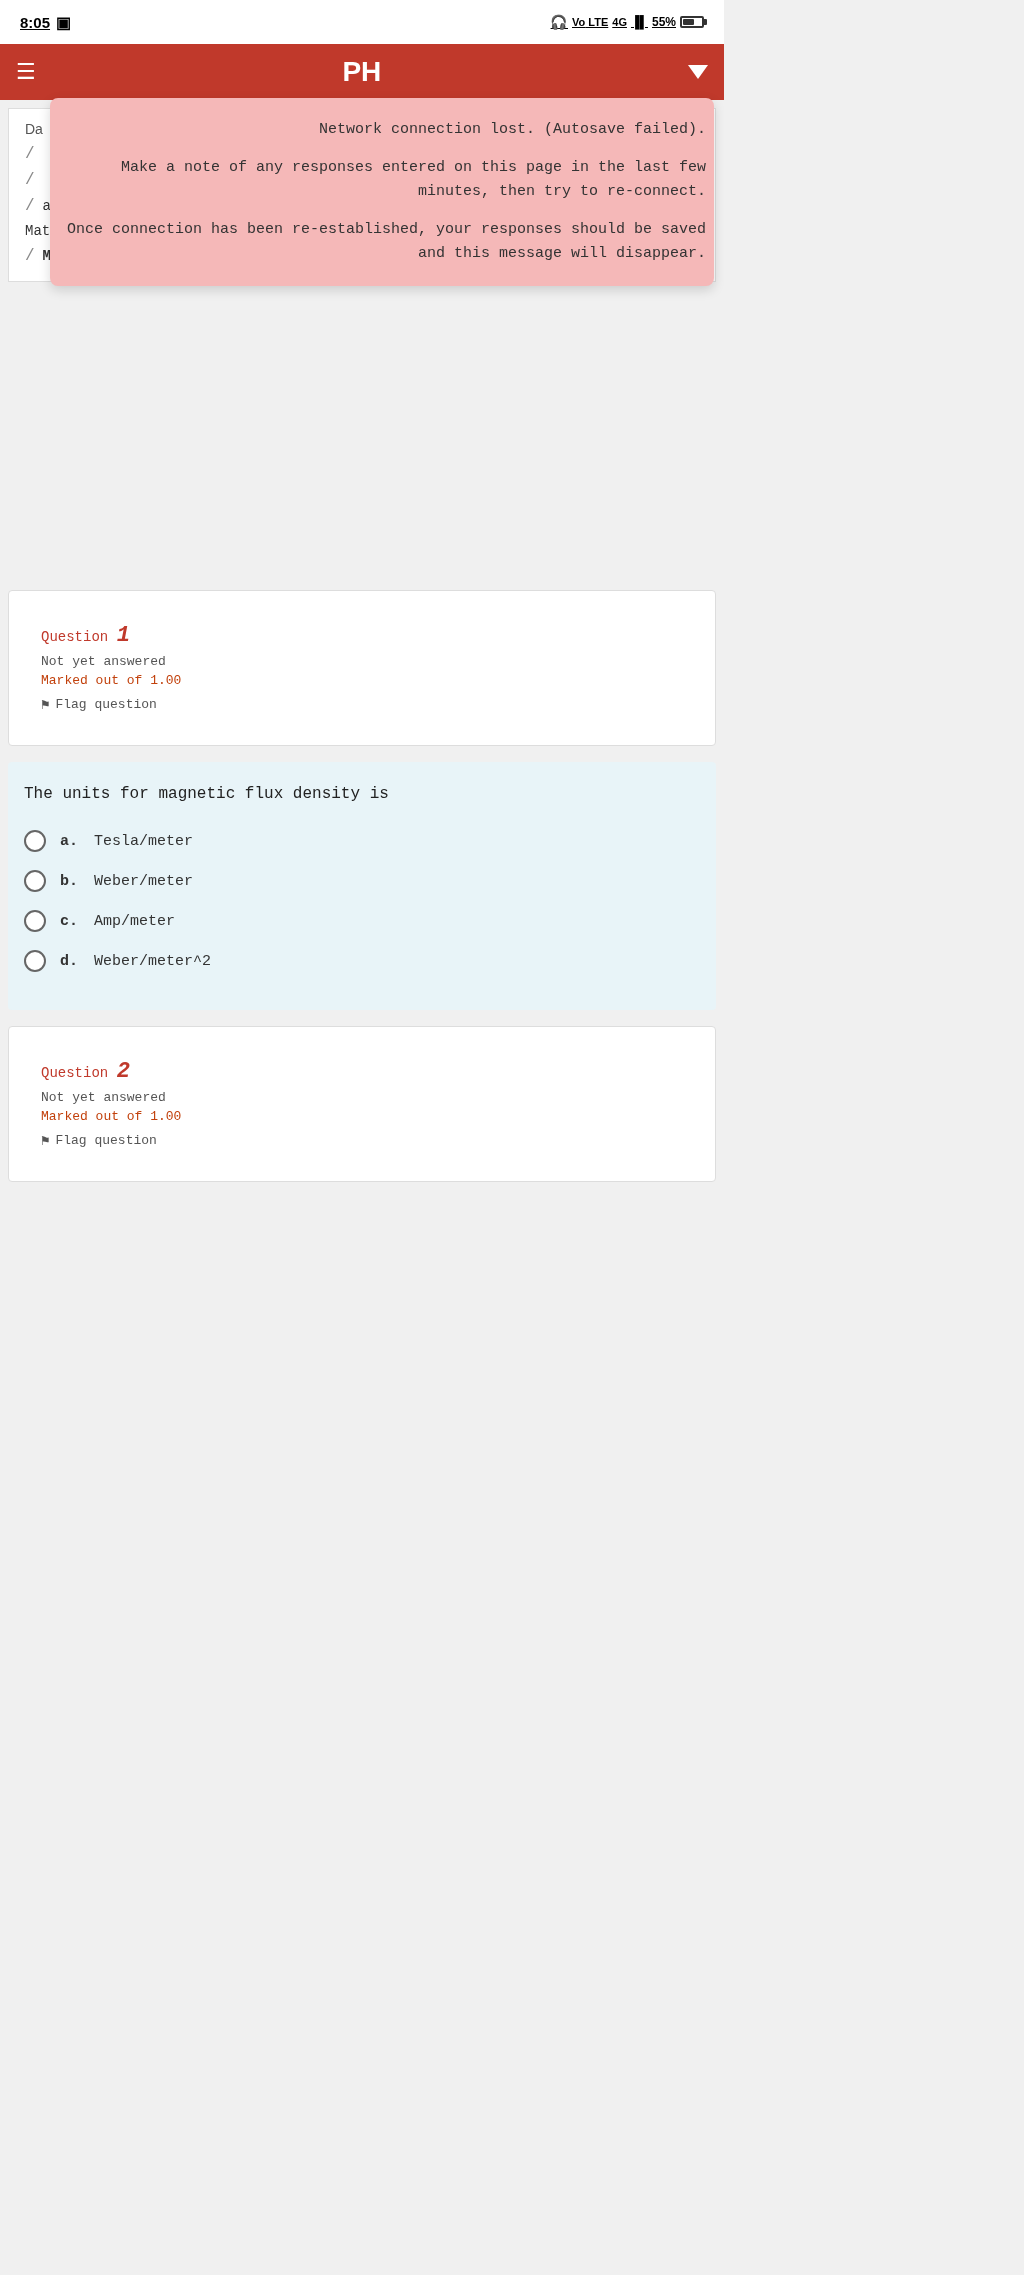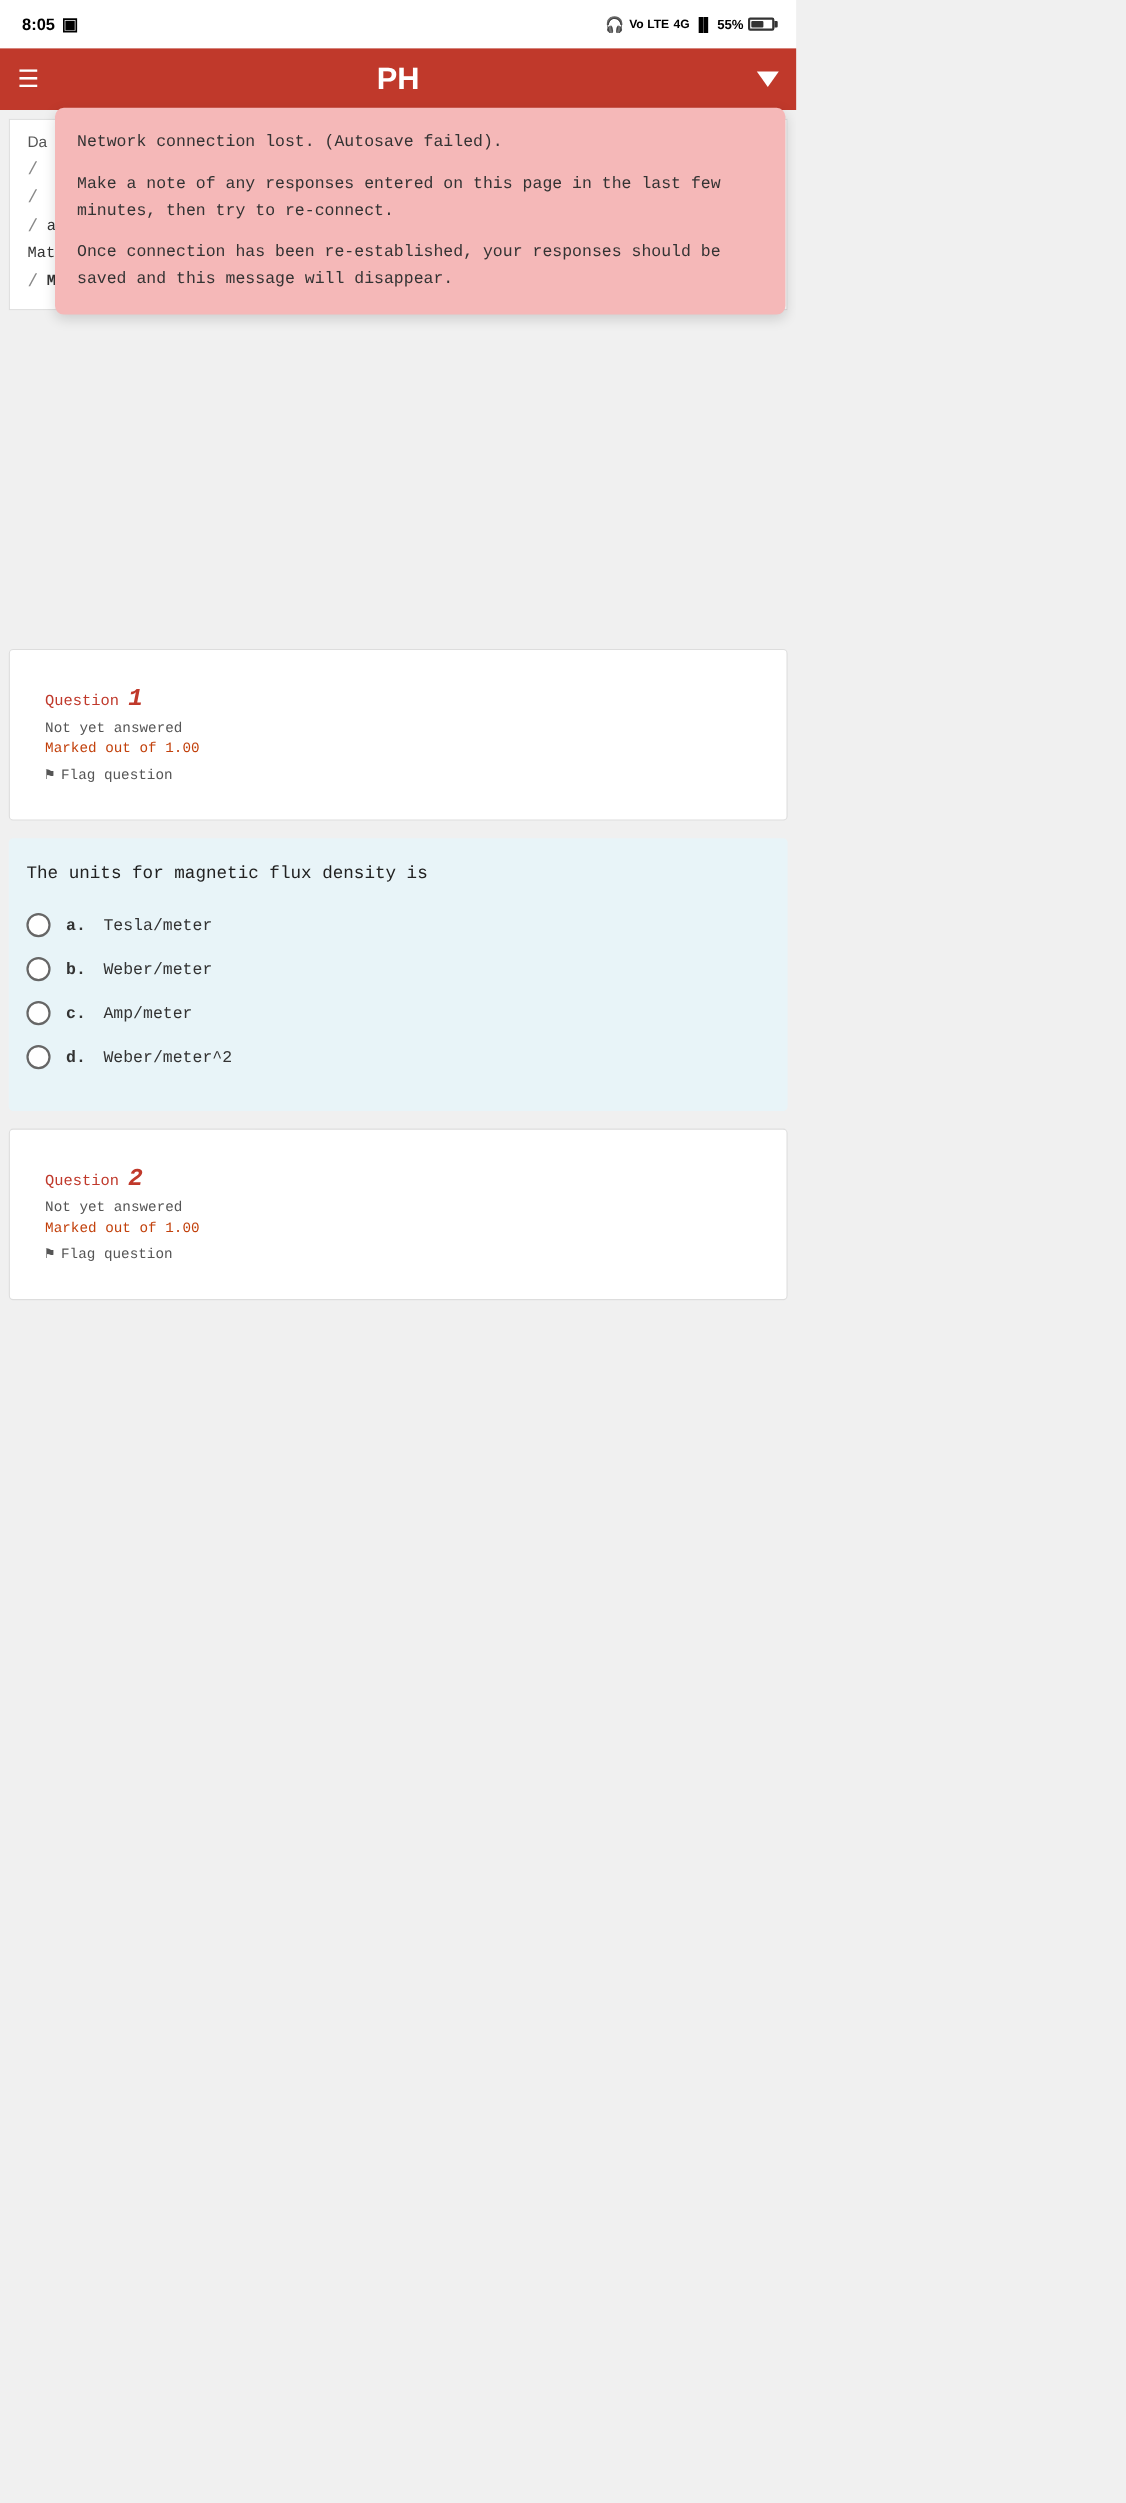--- a/index.html
+++ b/index.html
@@ -17,20 +17,21 @@
     .status-bar {
       background: #fff;
       display: flex;
       justify-content: space-between;
       align-items: center;
       padding: 8px 20px;
       font-family: Arial, sans-serif;
       font-size: 15px;
       font-weight: bold;
       height: 44px;
+      text-decoration: underline;
     }
     .status-left { display: flex; align-items: center; gap: 6px; }
     .status-right { display: flex; align-items: center; gap: 4px; font-size: 13px; }
     .battery-icon {
       display: inline-block;
       width: 24px;
       height: 12px;
       border: 2px solid #333;
       border-radius: 2px;
       position: relative;
@@ -82,27 +83,28 @@
     }
 
     
     .network-alert {
       position: absolute;
       top: 98px;
       left: 50px;
       right: 10px;
       background: #f5b8b8;
       border-radius: 8px;
-      padding: 20px 20px;
+      padding: 20px 8px;
       z-index: 100;
       font-family: 'Courier New', Courier, monospace;
       font-size: 15px;
       line-height: 1.6;
       color: #333;
       box-shadow: 0 4px 12px rgba(0,0,0,0.15);
+      text-align: right;
     }
     .network-alert p { margin-bottom: 14px; }
     .network-alert p:last-child { margin-bottom: 0; }
 
     
     .breadcrumb-area {
       background: white;
       border: 1px solid #ddd;
       margin: 8px;
       padding: 12px 16px;

